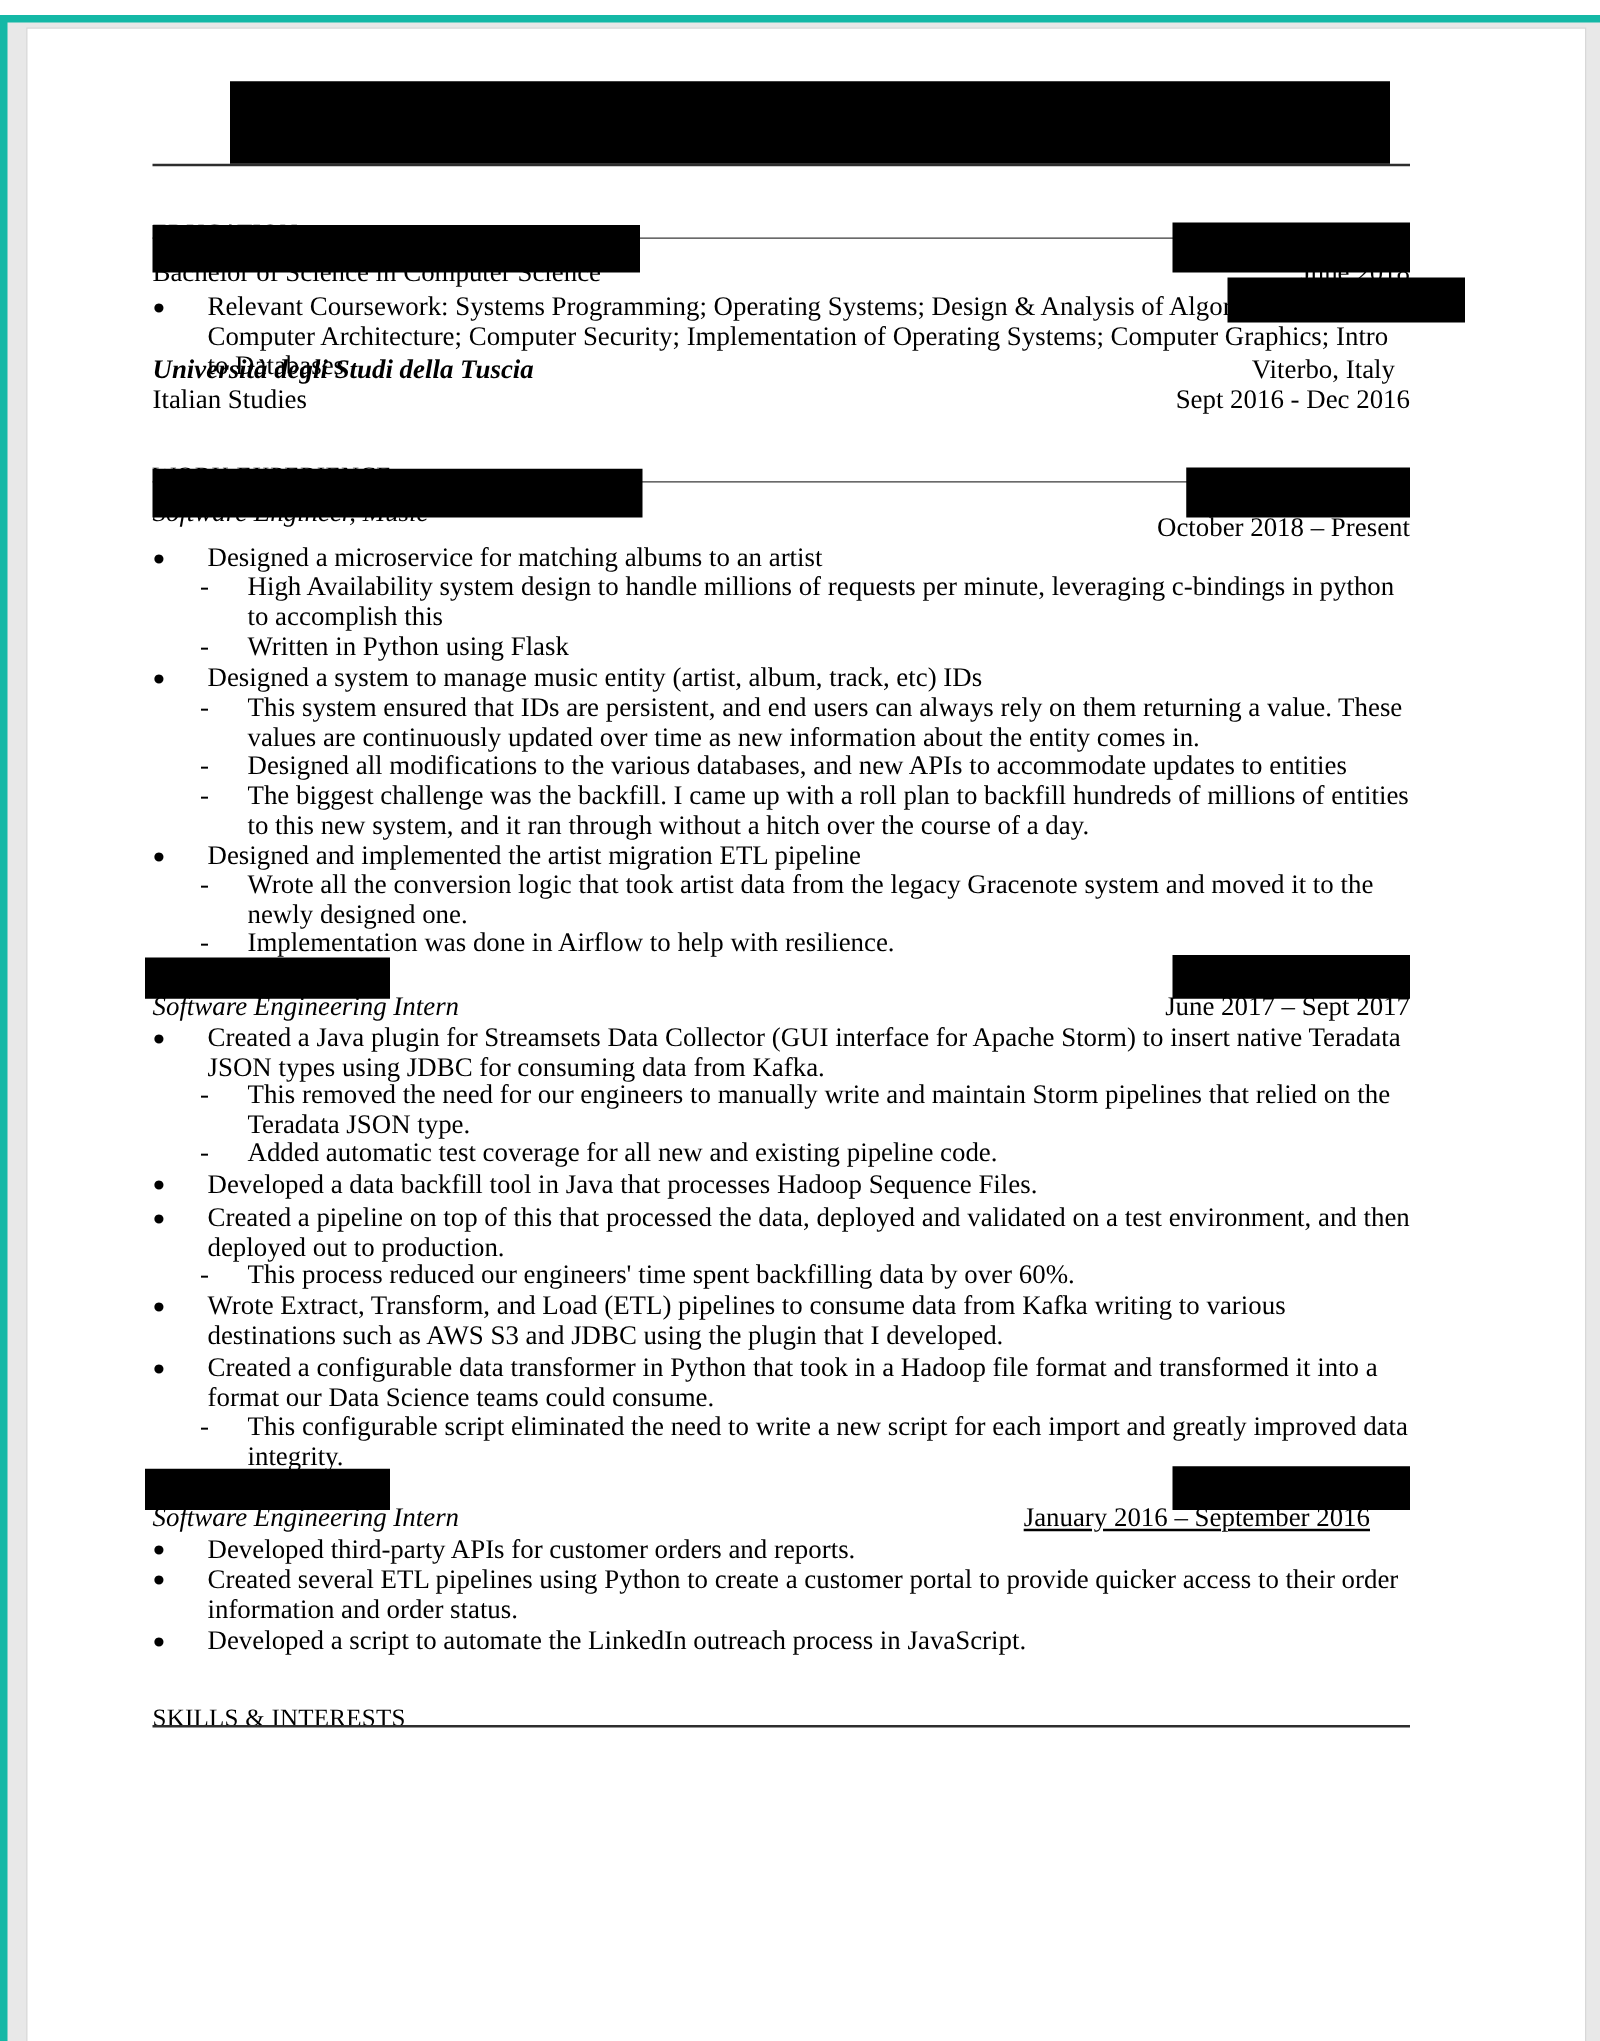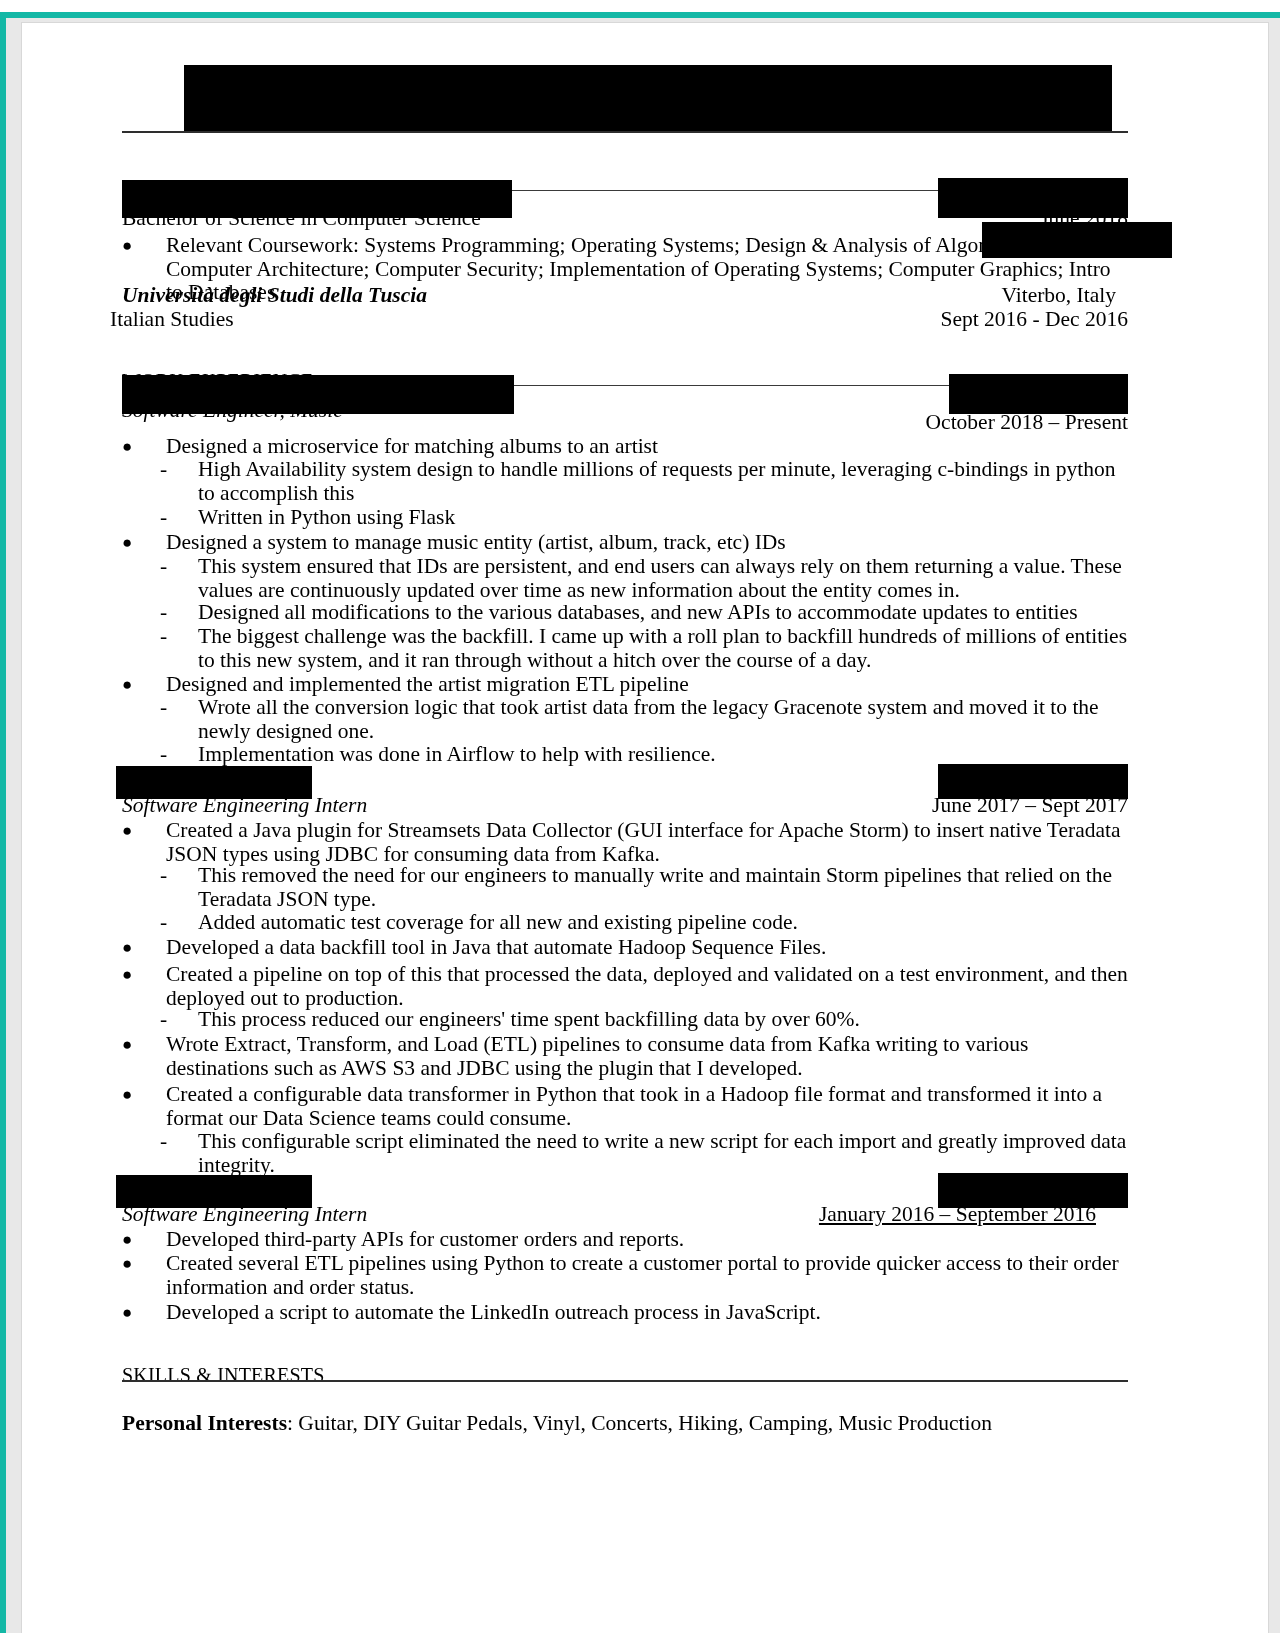--- a/index.html
+++ b/index.html
@@ -138,21 +138,21 @@
       <div class="t right" style="left:726px; top:184px; width:300px;">June 2018</div>
       <div class="redact" style="left:880px; top:199px; width:190px; height:36px;"></div>
 
       <div class="b1" style="left:20px; top:211px; width:1006px;">
         <span class="dot">●</span>
         <span class="txt">Relevant Coursework: Systems Programming; Operating Systems; Design &amp; Analysis of Algorithms; Computer Architecture; Computer Security; Implementation of Operating Systems; Computer Graphics; Intro to Databases</span>
       </div>
 
       <div class="t bold" style="left:20px; top:261px;font-style:italic;">Università degli Studi della Tuscia</div>
       <div class="t right" style="left:714px; top:261px; width:300px;">Viterbo, Italy</div>
-      <div class="t" style="left:8px; top:285px;text-align:center;">Italian Studies</div>
+      <div class="t" style="left:20px; top:285px;text-align:center;">Italian Studies</div>
       <div class="t right" style="left:726px; top:285px; width:300px;">Sept 2016 - Dec 2016</div>
 
       <h2 class="section-head" style="left:20px; top:331px;">WORK EXPERIENCE</h2>
       <div class="rule thin" style="top:362px;"></div>
 
       <div class="redact" style="left:20px; top:352px; width:392px; height:39px;"></div>
       <div class="redact" style="left:847px; top:351px; width:179px; height:40px;"></div>
 
       <div class="t ital" style="left:20px; top:376px;">Software Engineer, Music</div>
       <div class="t right" style="left:626px; top:388px; width:400px;">October 2018 – Present</div>
@@ -214,21 +214,21 @@
         <span class="dash">-</span>
         <span class="txt">This removed the need for our engineers to manually write and maintain Storm pipelines that relied on the Teradata JSON type.</span>
       </div>
       <div class="b2" style="left:58px; top:888px; width:968px;">
         <span class="dash">-</span>
         <span class="txt">Added automatic test coverage for all new and existing pipeline code.</span>
       </div>
 
       <div class="b1" style="left:20px; top:913px; width:1006px;">
         <span class="dot">●</span>
-        <span class="txt">Developed a data backfill tool in Java that automate Hadoop Sequence Files.</span>
+        <span class="txt">Developed a data backfill tool in Java that processes Hadoop Sequence Files.</span>
       </div>
 
       <div class="b1 wrap" style="left:20px; top:940px; width:1006px;">
         <span class="dot">●</span>
         <span class="txt">Created a pipeline on top of this that processed the data, deployed and validated on a test environment, and then deployed out to production.</span>
       </div>
       <div class="b2" style="left:58px; top:985px; width:968px;">
         <span class="dash">-</span>
         <span class="txt">This process reduced our engineers' time spent backfilling data by over 60%.</span>
       </div>
@@ -263,19 +263,16 @@
       </div>
       <div class="b1" style="left:20px; top:1278px; width:1006px;">
         <span class="dot">●</span>
         <span class="txt">Developed a script to automate the LinkedIn outreach process in JavaScript.</span>
       </div>
 
       <h2 class="section-head" style="left:20px; top:1325px;">SKILLS &amp; INTERESTS</h2>
       <div class="rule" style="top:1357px;"></div>
 
 
-      <div class="t" style="left:20px; top:1389px;">
-        <span class="bold">Personal Interests</span><span>: Guitar, DIY Guitar Pedals, Vinyl, Concerts, Hiking, Camping, Music Production</span>
-      </div>
 
     </div>
   </div>
 </div>
 
 </body></html>

